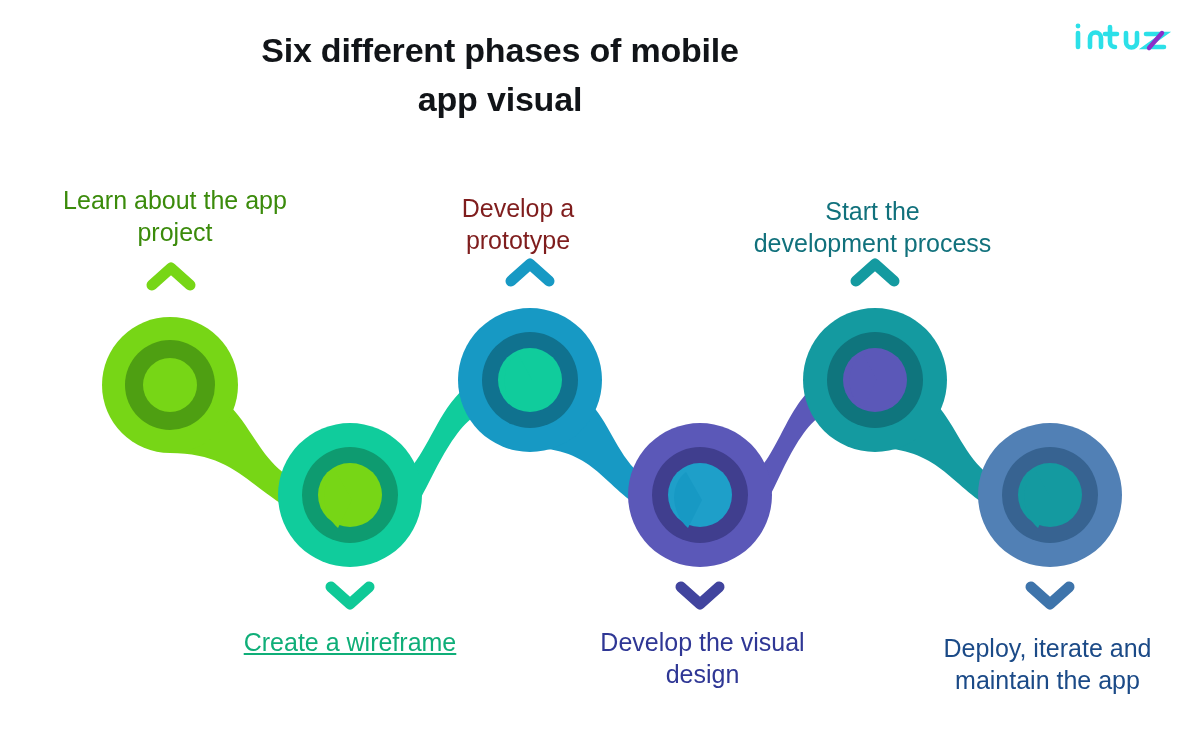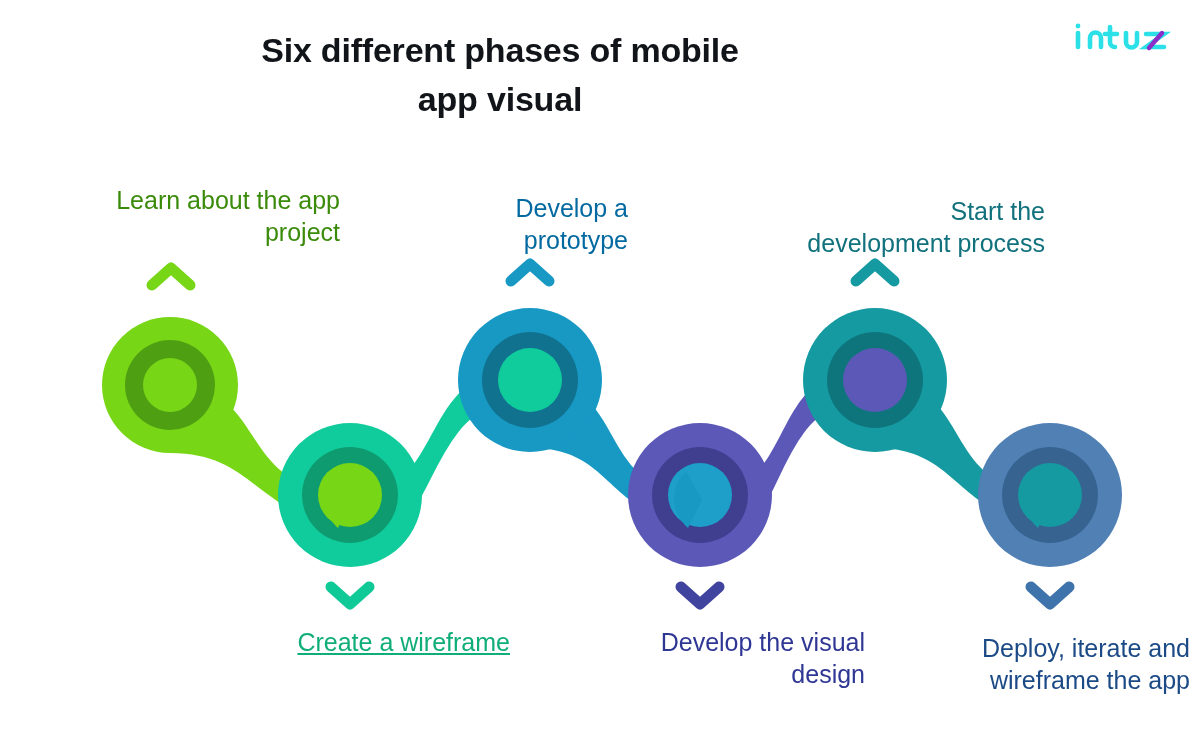--- a/index.html
+++ b/index.html
@@ -44,21 +44,21 @@
     position: absolute;
     left: 0;
     top: 150px;
     width: 1200px;
     height: 560px;
   }
 
   
   .phase-label {
     position: absolute;
-    text-align: right;
+    text-align: center;
     font-size: 25px;
     line-height: 1.28;
     font-weight: normal;
     white-space: pre-line;
   }
   .phase-label.top   { }
   .phase-label.bottom{ }
 
   #label-0 { left: 10px;   top: 184px;  width: 330px; }
   #label-1 { left: 190px;  top: 626px;  width: 320px; text-decoration: underline; }
@@ -173,20 +173,20 @@
     <polyline stroke="#1799C4" points="511,131 530,114 549,131"></polyline>
     <polyline stroke="#41449E" points="681,437 700,454 719,437"></polyline>
     <polyline stroke="#149AA0" points="856,131 875,114 894,131"></polyline>
     <polyline stroke="#3E74AB" points="1031,437 1050,454 1069,437"></polyline>
   </g>
 </svg>
 
 <div class="phase-label top" id="label-0" style="color:#3B8B0B">Learn about the app
 project</div>
 <div class="phase-label bottom" id="label-1" style="color:#0FAE78">Create a wireframe</div>
-<div class="phase-label top" id="label-2" style="color:#0369a1">Develop a
+<div class="phase-label top" id="label-2" style="color:#7f1d1d">Develop a
 prototype</div>
 <div class="phase-label bottom" id="label-3" style="color:#2F3795">Develop the visual
 design</div>
 <div class="phase-label top" id="label-4" style="color:#11717C">Start the
 development process</div>
 <div class="phase-label bottom" id="label-5" style="color:#1B4A87">Deploy, iterate and
-wireframe the app</div>
+maintain the app</div>
 
 </body></html>

